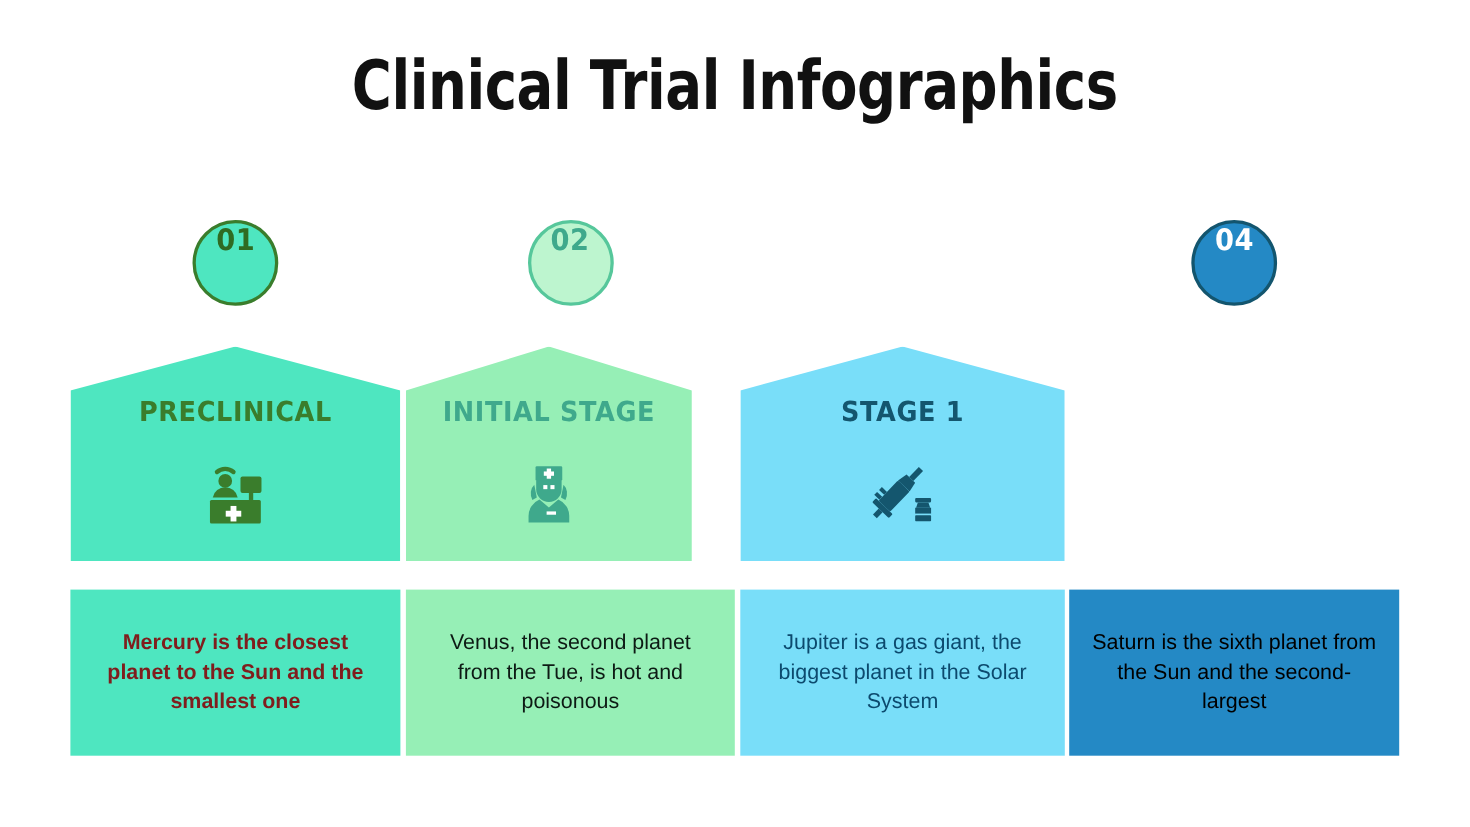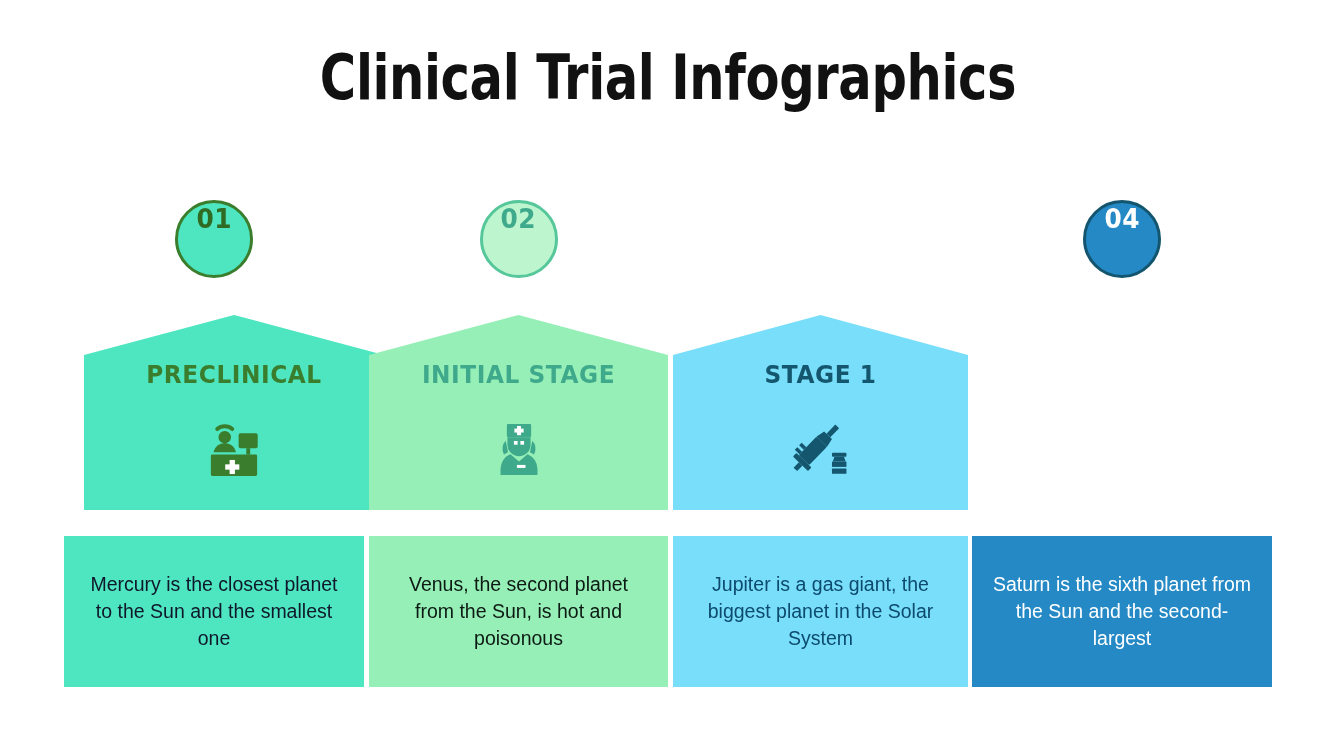--- a/index.html
+++ b/index.html
@@ -126,39 +126,39 @@
 
   <div class="circle" id="circle-1" style="left: 479.5px; background: rgb(189, 245, 207); border: 3.5px solid rgb(86, 199, 155);">
     <span class="circle-num" style="color: rgb(63, 169, 140);">02</span>
   </div>
 
 
   <div class="circle" id="circle-3" style="left: 1083px; background: rgb(36, 137, 197); border: 3.5px solid rgb(19, 85, 110);">
     <span class="circle-num" style="color: rgb(255, 255, 255);">04</span>
   </div>
 
-  <div class="panel" id="panel-0" style="left: 64px; width: 300px; background: rgb(78, 230, 192); margin-left: 20px;">
+  <div class="panel" id="panel-0" style="left: 64px; width: 300px; background: rgb(78, 230, 192);">
     <div class="panel-label" style="color: rgb(58, 125, 44);">PRECLINICAL</div>
     <div class="panel-icon">
       <svg viewBox="0 0 64 64" xmlns="http://www.w3.org/2000/svg">
         <g id="ic0" fill="#3A7D2C">
           <path d="M17.5 16.5 a10 10 0 0 1 13 0" fill="none" stroke-width="3.4" stroke-linecap="round" stroke="#3A7D2C"></path>
           <circle cx="24" cy="23.5" r="5.4"></circle>
           <path d="M14.2 36.5 a10 10 0 0 1 19.6 0 z"></path>
           <rect x="36" y="20" width="16.5" height="13" rx="1.6"></rect>
           <rect x="42.6" y="33" width="3.4" height="5.5"></rect>
           <rect x="12" y="38.5" width="40" height="18.5" rx="1.2"></rect>
           <rect x="28.2" y="43.2" width="4.6" height="12.2" fill="#ffffff"></rect>
           <rect x="24.4" y="47" width="12.2" height="4.6" fill="#ffffff"></rect>
         </g>
       </svg>
     </div>
   </div>
 
-  <div class="panel" id="panel-1" style="left: 369px; width: 299px; background: rgb(150, 239, 182);">
+  <div class="panel" id="panel-1" style="left: 369px; width: 260px; background: rgb(150, 239, 182);">
     <div class="panel-label" style="color: rgb(63, 169, 140);">INITIAL STAGE</div>
     <div class="panel-icon">
       <svg viewBox="0 0 64 64" xmlns="http://www.w3.org/2000/svg">
         <g id="ic1" fill="#3FA98C">
           <rect x="21.5" y="12" width="21" height="11.5" rx="1"></rect>
           <rect x="30.3" y="13.8" width="3.4" height="8" fill="#ffffff"></rect>
           <rect x="28" y="16.1" width="8" height="3.4" fill="#ffffff"></rect>
           <path d="M20.5 26.5 a6.5 8.5 0 0 0 -1.5 12 l3.5 -2 z"></path>
           <path d="M43.5 26.5 a6.5 8.5 0 0 1 1.5 12 l-3.5 -2 z"></path>
           <path d="M22 23.5 h20 v6.5 a10 10 0 0 1 -20 0 z"></path>
@@ -189,25 +189,25 @@
           <path d="M43.6 40.4 h8.3 l1.4 4.2 h-11.1 z"></path>
           <rect x="41.5" y="44.6" width="12.5" height="4.6"></rect>
           <rect x="41.5" y="50.6" width="12.5" height="4.6" rx="0.6"></rect>
         </g>
       </svg>
     </div>
   </div>
 
 
   <div class="descbox" id="desc-0" style="left: 64px; width: 300px; background: rgb(78, 230, 192);">
-    <div class="desctext" style="color: #0f172a;">Mercury is the closest planet to the Sun and the smallest one</div>
+    <div class="desctext" style="color: #7f1d1d; font-weight: bold;">Mercury is the closest planet to the Sun and the smallest one</div>
   </div>
   <div class="descbox" id="desc-1" style="left: 369px; width: 299px; background: rgb(150, 239, 182);">
-    <div class="desctext" style="color: rgb(13, 26, 20);">Venus, the second planet from the Sun, is hot and poisonous</div>
+    <div class="desctext" style="color: rgb(13, 26, 20);">Venus, the second planet from the Tue, is hot and poisonous</div>
   </div>
   <div class="descbox" id="desc-2" style="left: 673px; width: 295px; background: rgb(121, 222, 249);">
     <div class="desctext" style="color: #0c4a6e;">Jupiter is a gas giant, the biggest planet in the Solar System</div>
   </div>
   <div class="descbox" id="desc-3" style="left: 972px; width: 300px; background: rgb(36, 137, 197);">
-    <div class="desctext" style="color: #ffffff;">Saturn is the sixth planet from the Sun and the second-largest</div>
+    <div class="desctext" style="color: #000000;">Saturn is the sixth planet from the Sun and the second-largest</div>
   </div>
 
 </div>
 
 </body></html>

